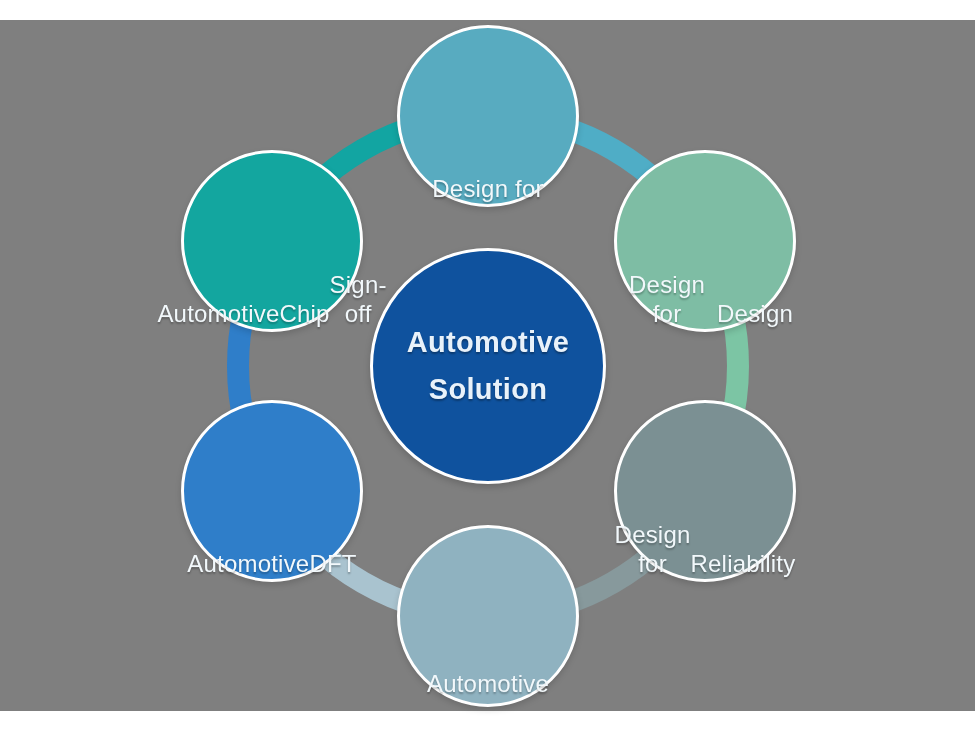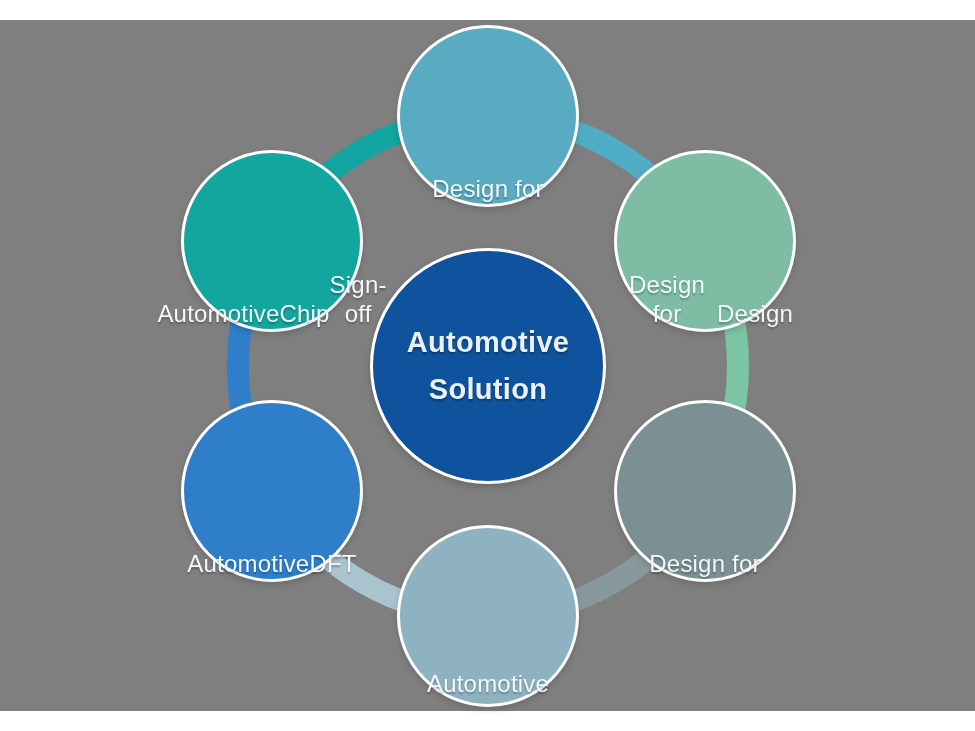--- a/index.html
+++ b/index.html
@@ -91,20 +91,21 @@
     <span class="line">Design for</span>
   </div>
 
   <div class="node node-safety" style="background: rgb(126, 189, 164);">
     <span class="line">Design for</span>
     <span class="line">Design</span>
   </div>
 
   <div class="node node-reliability" style="background: rgb(123, 144, 147);">
     <span class="line">Design for</span>
+    <span class="line">Reliability</span>
   </div>
 
   <div class="node node-chip-mfg loose" style="background: rgb(143, 178, 192);">
     <span class="line">Automotive</span>
   </div>
 
   <div class="node node-dft" style="background: rgb(47, 126, 201);">
     <span class="line">Automotive</span>
     <span class="line">DFT</span>
   </div>

